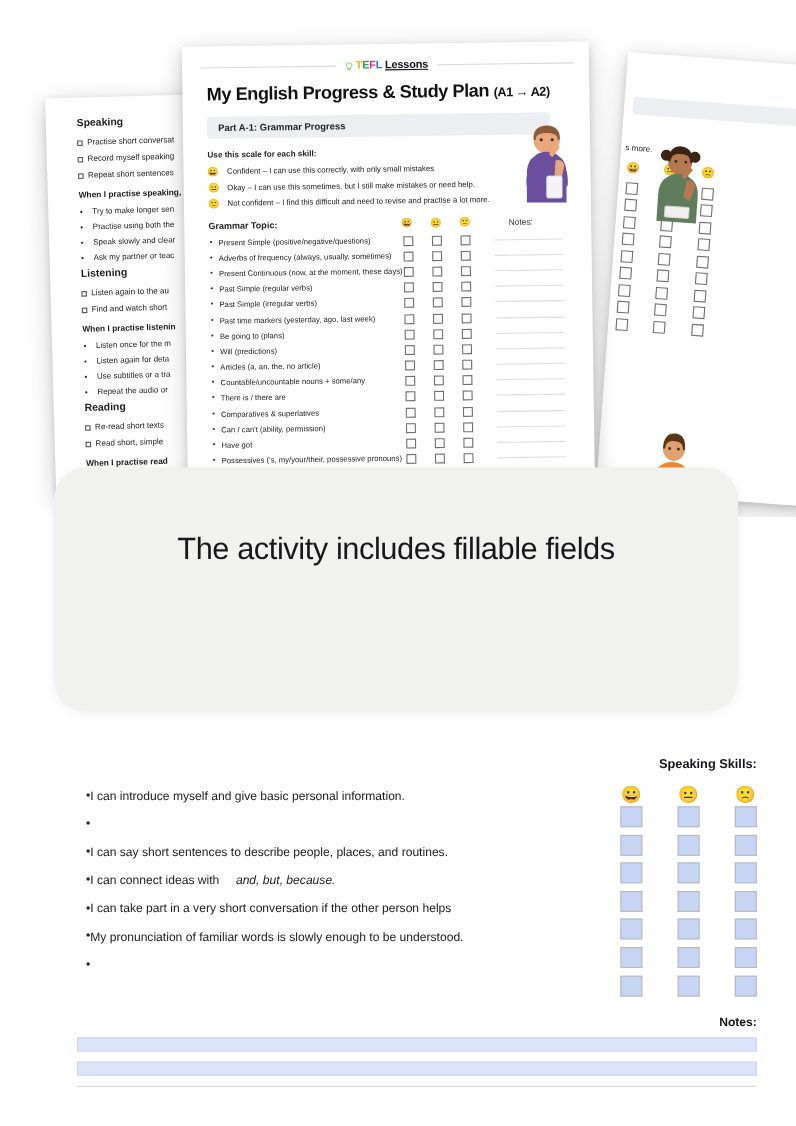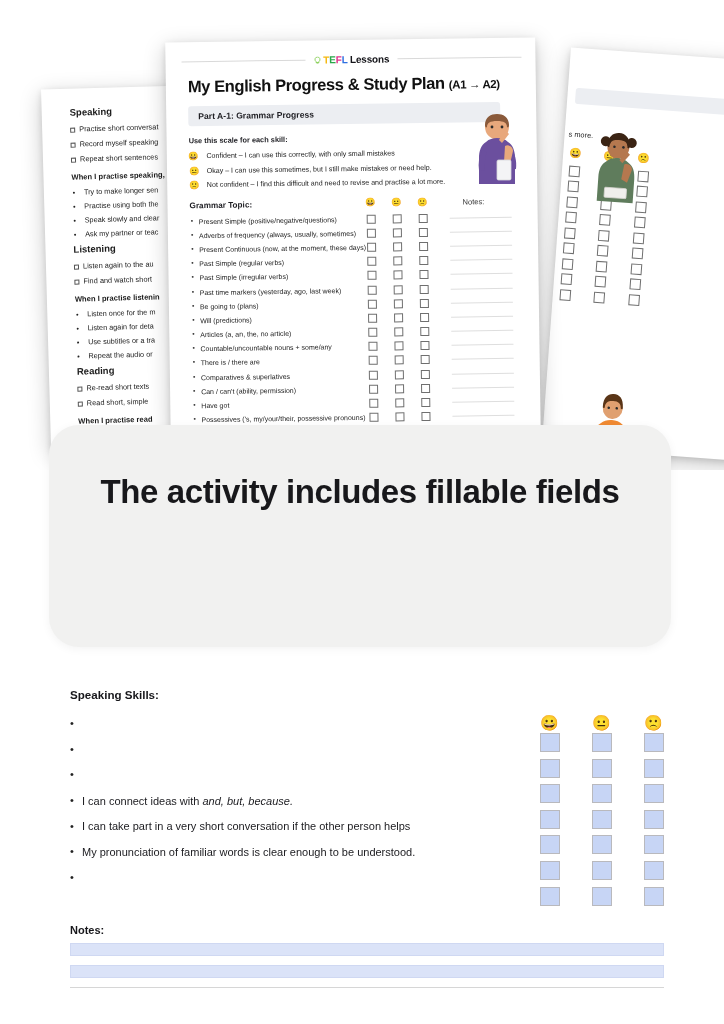--- a/index.html
+++ b/index.html
@@ -54,21 +54,21 @@
     transform: rotate(-0.8deg);
     z-index: 3;
     padding: 12px 14px 0 16px;
   }
   .logo-row { display: flex; align-items: center; justify-content: center; gap: 8px; margin: 2px 0 10px; }
   .logo-rule { flex: 1; height: 1px; background: #d9d9d9; }
   .logo { display: flex; align-items: center; font-size: 10px; font-weight: 800; letter-spacing: -.2px; }
   .bulb { width: 8px; height: 8px; margin-right: 1.5px; position: relative; }
   .bulb svg { display: block; }
   .lg-t { color: #f5b912; } .lg-e { color: #2aa84a; } .lg-f { color: #e1328c; } .lg-l { color: #2f6fe0; }
-  .lg-w { color: #15151a; margin-left: 2.5px; }
+  .lg-w { color: #15151a; margin-left: 2.5px; text-decoration: underline; }
 
   .doc-title { font-size: 16.5px; font-weight: 800; color: #111; letter-spacing: -.4px; margin: 0 0 10px 6px; }
   .doc-title .lvl { font-size: 11.5px; font-weight: 700; }
 
   .part-bar { background: #eceef2; border-radius: 3px; padding: 5px 10px; font-size: 8.6px; font-weight: 700; color: #1f1f24; margin: 0 22px 10px 6px; }
 
   .scale-lead { font-size: 7.4px; font-weight: 700; color: #1f1f24; margin: 0 0 7px 6px; }
   .scale-list { margin: 0 0 11px 6px; }
   .scale-item { display: flex; align-items: center; gap: 7px; margin-bottom: 6px; }
   .scale-item .em { font-size: 8.5px; line-height: 1; }
@@ -93,35 +93,35 @@
   .av-boy2 { left: 588px; top: 388px; width: 48px; height: 62px; z-index: 4; transform: rotate(4deg); }
 
   
   .callout {
     position: absolute; left: 49px; top: 425px; width: 622px; height: 222px;
     background: #f1f1f0; border-radius: 30px; z-index: 9;
     display: flex; align-items: center; justify-content: center;
     box-shadow: 0 2px 10px rgba(0,0,0,.05);
   }
   .callout p {
-    font-size: 33px; font-weight: 700; color: #18181b;
+    font-size: 28px; font-weight: 400; color: #18181b;
     text-align: left; line-height: 1.33; letter-spacing: -.4px;
   }
 
   
   .bottom { position: absolute; left: 0; top: 660px; width: 724px; height: 364px; background: #fff; }
-  .b-inner { padding: 28px 60px 0 70px; }
+  .b-inner { padding: 28px 36px 0 70px; text-align: right; }
   .b-title { font-size: 11.6px; font-weight: 800; color: #17171b; margin-bottom: 10px; }
 
   .b-grid { display: flex; }
   .b-left { flex: 1; }
   .b-item { display: flex; align-items: center; height: 25.6px; }
   .b-item .dot { width: 12px; font-size: 11px; color: #222; line-height: 1; }
   .b-item .txt { font-size: 11px; color: #1b1b1f; }
-  .b-item .txt i { font-style: italic; }
+  .b-item .txt i { font-style: italic; margin-left: 12px; }
 
   .b-cols { display: flex; gap: 32px; padding-top: 0; }
   .b-col { display: flex; flex-direction: column; align-items: center; }
   .b-col .em { font-size: 15px; line-height: 1; height: 22px; display: flex; align-items: center; }
   .b-col .fld {
     width: 20px; height: 19px; background: #c7d5f5; border: 1px solid #b9b9bd;
     margin-bottom: 6.6px;
   }
   .b-col .fld:last-child { margin-bottom: 0; }
 
@@ -516,38 +516,40 @@
   </div>
 
   <div class="bottom">
     <div class="b-inner">
       <div class="b-title">Speaking Skills:</div>
 
       <div class="b-grid">
         <div class="b-left" id="skills-list">
             <div class="b-item">
               <span class="dot">•</span>
-            </div>
-            <div class="b-item">
-              <span class="dot">•</span>
-            </div>
-            <div class="b-item">
-              <span class="dot">•</span>
+              <span class="txt">I can introduce myself and give basic personal information.</span>
+            </div>
+            <div class="b-item">
+              <span class="dot">•</span>
+            </div>
+            <div class="b-item">
+              <span class="dot">•</span>
+              <span class="txt">I can say short sentences to describe people, places, and routines.</span>
             </div>
             <div class="b-item">
               <span class="dot">•</span>
               <span class="txt">I can connect ideas with <i>and, but, because.</i></span>
             </div>
             <div class="b-item">
               <span class="dot">•</span>
               <span class="txt">I can take part in  a very short conversation if the other person helps</span>
             </div>
             <div class="b-item">
               <span class="dot">•</span>
-              <span class="txt">My pronunciation of familiar words is clear enough to be understood.</span>
+              <span class="txt">My pronunciation of familiar words is slowly enough to be understood.</span>
             </div>
             <div class="b-item">
               <span class="dot">•</span>
             </div>
           </div>
         <div class="b-cols">
           <div class="b-col">
             <span class="em">😀</span>
             <span class="fld"></span>
               <span class="fld"></span>

